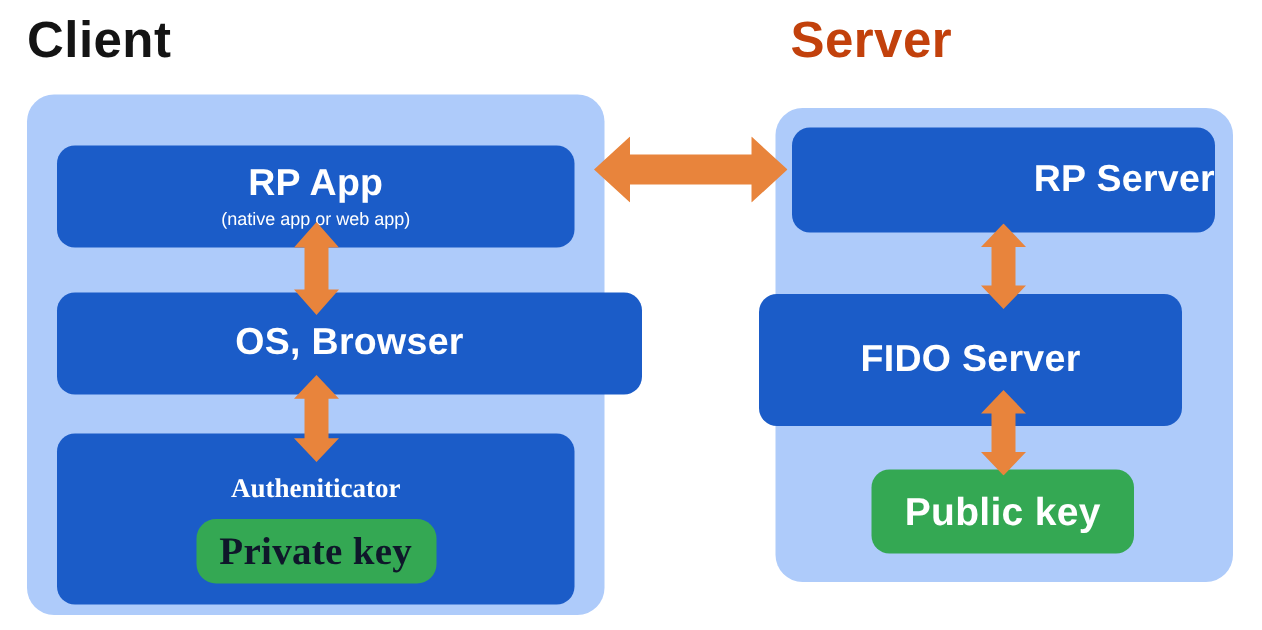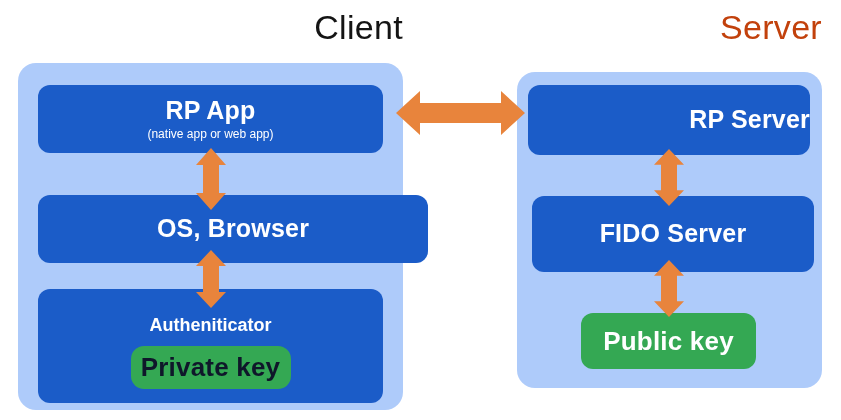--- a/index.html
+++ b/index.html
@@ -7,22 +7,22 @@
     width: 841px; height: 420px;
     background: #ffffff;
     font-family: "Liberation Sans", sans-serif;
     overflow: hidden;
     position: relative;
   }
   .stage { position: absolute; left: 0; top: 0; width: 841px; height: 420px; }
 
   .panel-title {
     position: absolute;
-    font-size: 34px; font-weight: 400; color: #141414;
-    text-align: right; letter-spacing: 0.3px;
+    font-size: 34px; font-weight: 700; color: #141414;
+    text-align: left; letter-spacing: 0.3px;
     z-index: 2;
   }
   #client-title { left: 18px; top: 8px; width: 385px; }
   #server-title { left: 527px; top: 8px; width: 295px; }
 
   .panel {
     position: absolute;
     background: #aecbfa;
     border-radius: 18px;
     z-index: 1;
@@ -37,21 +37,21 @@
     color: #ffffff;
     display: flex; flex-direction: column;
     align-items: center; justify-content: center;
     text-align: center;
     z-index: 2;
   }
   #rp-app-box        { left: 38px;  top: 85px;  width: 345px; height: 68px; }
   #os-browser-box    { left: 38px;  top: 195px; width: 390px; height: 68px; }
   #authenticator-box { left: 38px;  top: 289px; width: 345px; height: 114px; justify-content: flex-start; }
   #rp-server-box     { left: 528px; top: 85px;  width: 282px; height: 70px; align-items: flex-end; }
-  #fido-server-box   { left: 532px; top: 196px; width: 282px; height: 76px; text-align: center; }
+  #fido-server-box   { left: 506px; top: 196px; width: 282px; height: 88px; text-align: center; }
 
   .box-label   { font-size: 25px; font-weight: 700; letter-spacing: 0.2px; line-height: 1.1; }
   .box-sublabel{ font-size: 12px; font-weight: 400; margin-top: 2px; }
   .auth-label  { font-size: 18px; font-weight: 700; margin-top: 25px; line-height: 22px; }
 
   .key-box {
     background: #34a853;
     border-radius: 13px;
     color: #ffffff;
     display: flex; align-items: center; justify-content: center;
@@ -71,30 +71,30 @@
 </head>
 <body style="background: rgb(255, 255, 255);">
 
 <div class="stage">
 
   <div class="panel-title" id="client-title" style="color: rgb(20, 20, 20);">Client</div>
   <div class="panel-title" id="server-title" style="color: #c2410c;">Server</div>
 
   <div class="panel" id="client-panel" style="background: rgb(174, 203, 250);"></div>
 
-  <div class="box" id="rp-app-box" style="background: rgb(27, 92, 200); color: rgb(255, 255, 255);">
+  <div class="box" id="rp-app-box" style="background: rgb(27, 92, 200); color: rgb(255, 255, 255); margin-top: 12px;">
     <div class="box-label">RP App</div>
     <div class="box-sublabel">(native app or web app)</div>
   </div>
 
   <div class="box" id="os-browser-box" style="background: rgb(27, 92, 200); color: rgb(255, 255, 255);">
     <div class="box-label">OS, Browser</div>
   </div>
 
-  <div class="box" id="authenticator-box" style="background: rgb(27, 92, 200); color: rgb(255, 255, 255);">
+  <div class="box" id="authenticator-box" style="background: rgb(27, 92, 200); color: rgb(255, 255, 255); font-family: Liberation Serif, serif;">
     <div class="auth-label">Autheniticator</div>
     <div class="key-box" id="private-key-box" style="background: rgb(52, 168, 83); color: #0f172a;">
       <span>Private key</span>
     </div>
   </div>
 
   <div class="panel" id="server-panel" style="background: rgb(174, 203, 250);"></div>
 
   <div class="box" id="rp-server-box" style="background: rgb(27, 92, 200); color: rgb(255, 255, 255);">
     <div class="box-label">RP Server</div>

